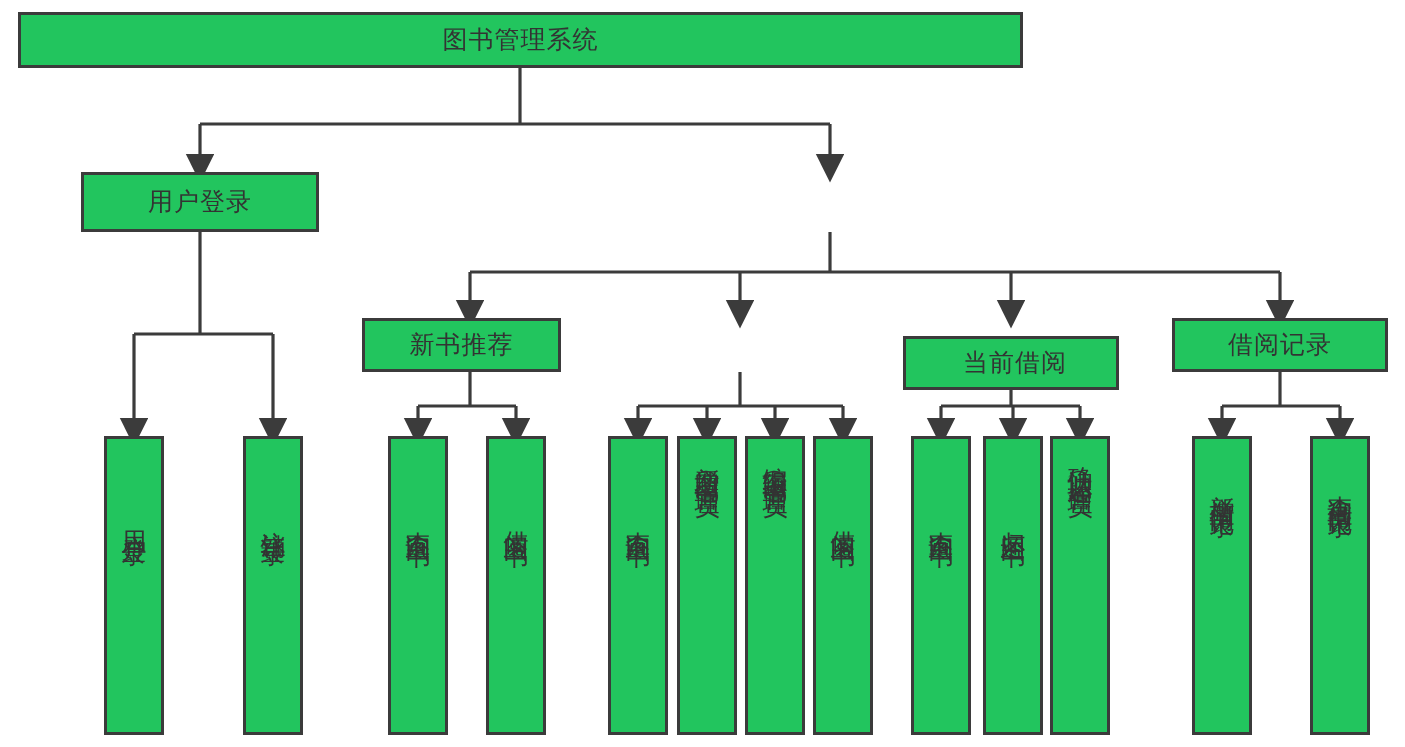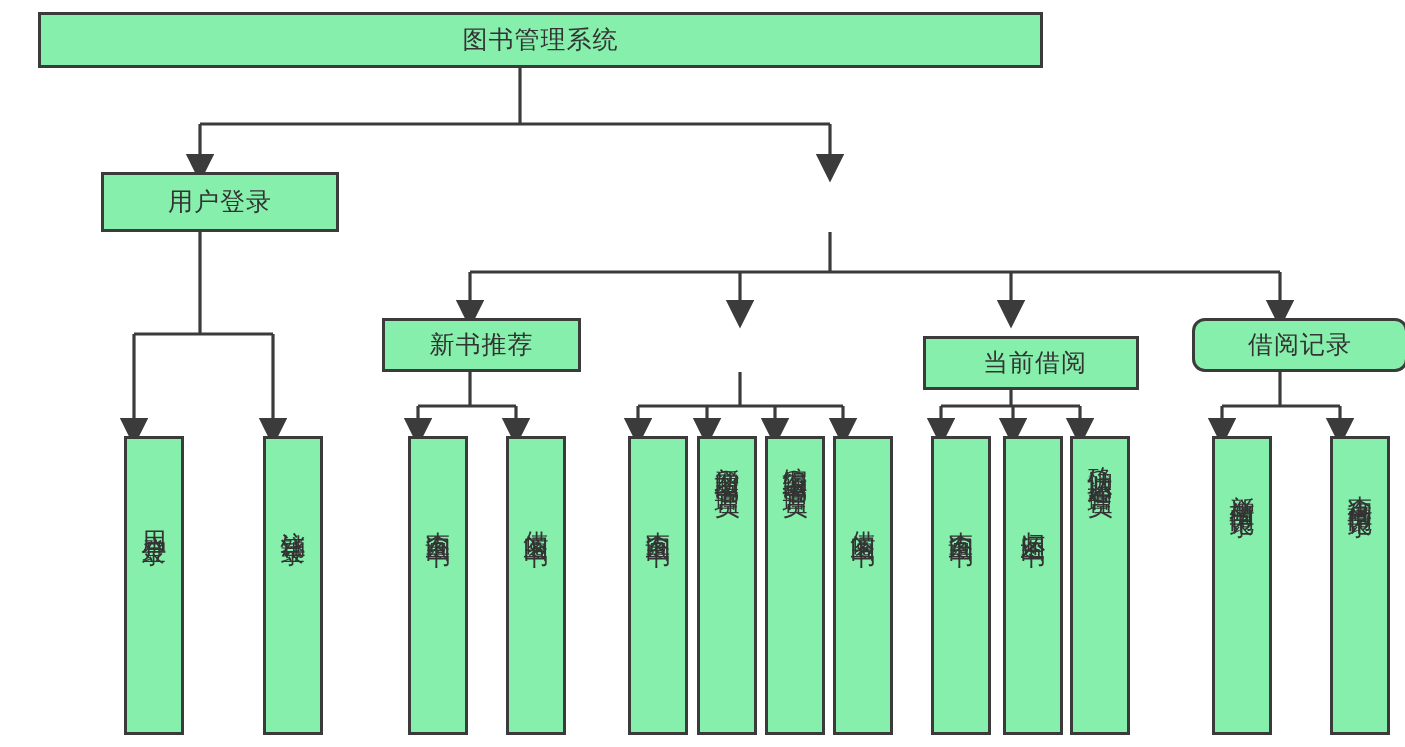--- a/index.html
+++ b/index.html
@@ -21,27 +21,26 @@
     position: absolute;
     left: 0;
     top: 0;
     width: 1405px;
     height: 747px;
     pointer-events: none;
   }
   .node {
     position: absolute;
     box-sizing: border-box;
-    background: #86efac;
+    background: #22c55e;
     border: 3px solid #3b3b3b;
     display: flex;
     align-items: center;
     justify-content: center;
     z-index: 2;
-    margin-left: 20px;
   }
   .node .label {
     color: #333333;
     text-align: center;
     line-height: 1.18;
     letter-spacing: 1px;
   }
   .node.horiz .label {
     font-size: 25px;
     white-space: nowrap;
@@ -136,21 +135,21 @@
   <div class="node horiz" style="left:81px; top:172px; width:238px; height:60px;">
     <span class="label">用户登录</span>
   </div>
 
   <div class="node horiz" style="left:362px; top:318px; width:199px; height:54px;">
     <span class="label">新书推荐</span>
   </div>
   <div class="node horiz" style="left:903px; top:336px; width:216px; height:54px;padding-left:8px;">
     <span class="label">当前借阅</span>
   </div>
-  <div class="node horiz" style="left:1172px; top:318px; width:216px; height:54px;border-radius:13px;">
+  <div class="node horiz" style="left:1172px; top:318px; width:216px; height:54px;">
     <span class="label">借阅记录</span>
   </div>
 
   <div class="node vert mid" style="left:104px; top:436px; width:60px; height:299px; padding-top:72px;">
     <span class="label">用户登录</span>
   </div>
   <div class="node vert mid" style="left:243px; top:436px; width:60px; height:299px; padding-top:72px;">
     <span class="label">注销登录</span>
   </div>
 

